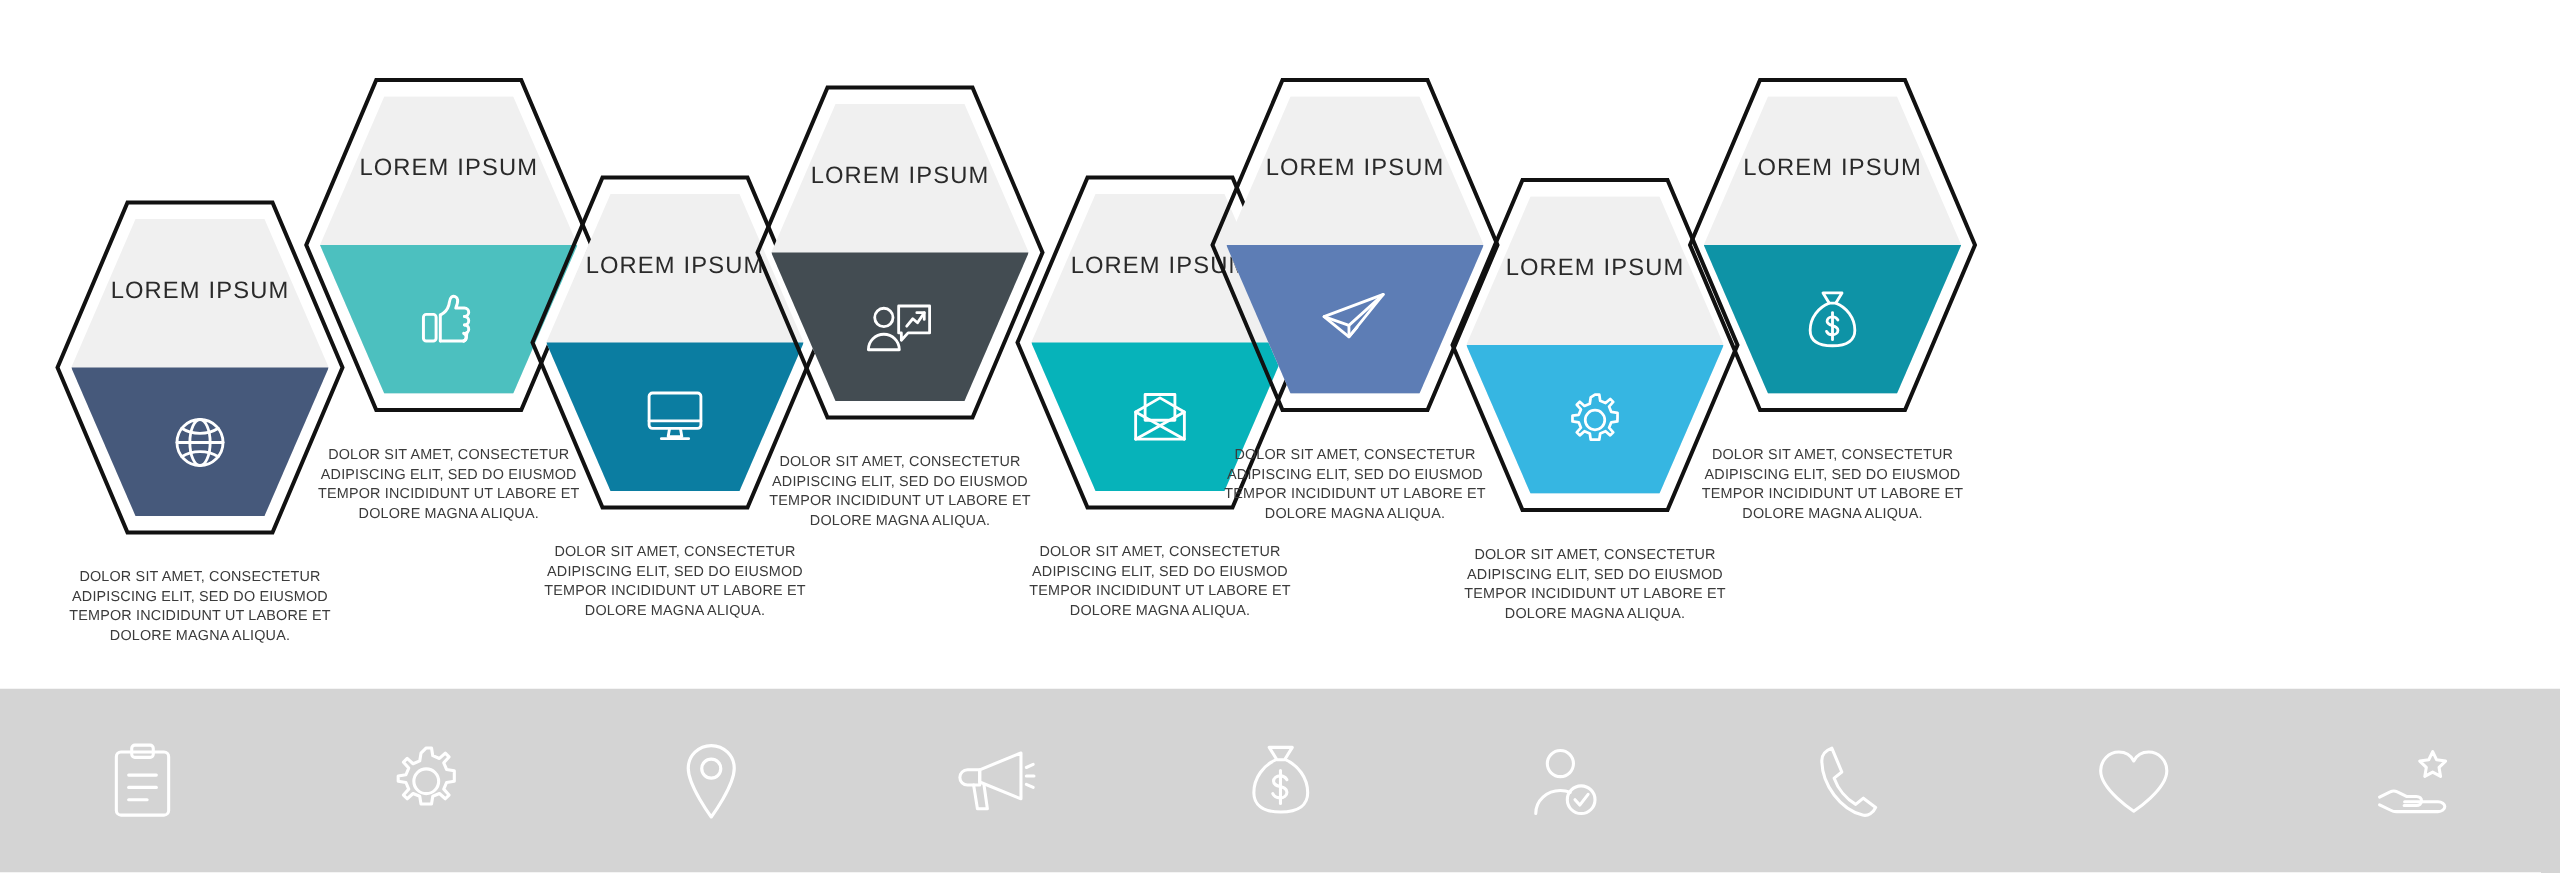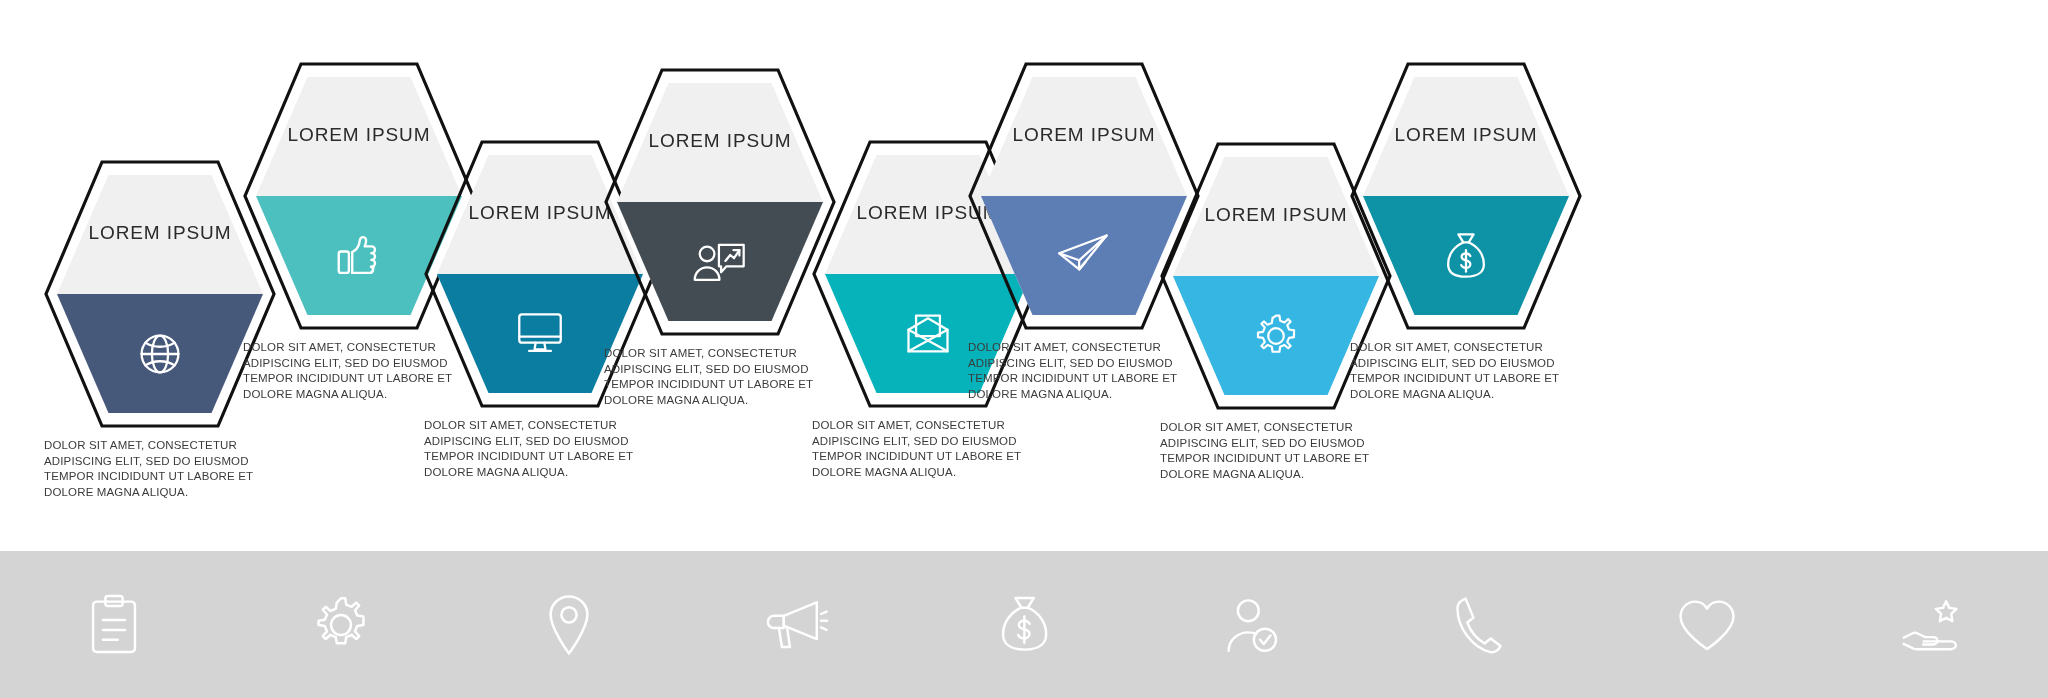--- a/index.html
+++ b/index.html
@@ -45,25 +45,26 @@
   }
   .hex-icon {
     position: absolute;
     left: 0; top: 50%; width: 100%; height: 50%;
     display: flex; align-items: center; justify-content: center;
   }
   .hex-icon svg { display: block; }
 
   .node-desc {
     width: 232px;
+    text-align: center;
     font-size: 11.5px;
     line-height: 15.5px;
     letter-spacing: 0.15px;
     color: #3b3b3b;
-    margin-top: 10px;
+    margin-top: 27px;
     font-family: "Liberation Sans", sans-serif;
   }
 
   
   #footer {
     position: absolute;
     left: 0; bottom: 0;
     width: 2048px; height: 147px;
     background: #d4d4d4;
     display: flex;

